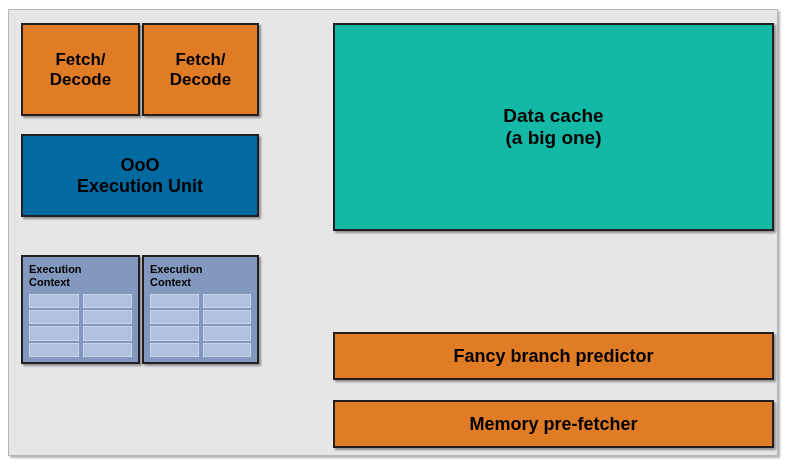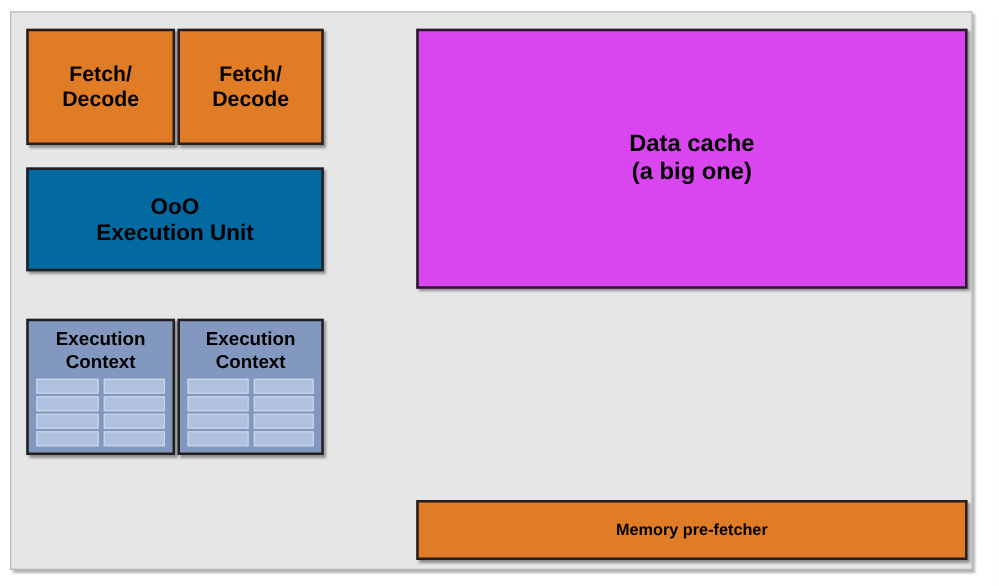--- a/index.html
+++ b/index.html
@@ -59,45 +59,44 @@
     display: flex;
     align-items: center;
     justify-content: center;
     text-align: center;
     color: #000000;
     font-weight: bold;
     line-height: 1.16;
   }
   .orange { background: #e07b26; }
   .yellow { background: #0369a1; }
-  .gray   { background: #d946ef; }
+  .gray   { background: #14b8a6; }
 
   
   #fetch-decode-0 { left: 12px;  top: 13px;  width: 119px; height: 93px; font-size: 17px; }
   #fetch-decode-1 { left: 133px; top: 13px;  width: 117px; height: 93px; font-size: 17px; }
   #ooo-exec-unit  { left: 12px;  top: 124px; width: 238px; height: 83px; font-size: 18px; }
 
   
   .exec-ctx {
     position: absolute;
     box-sizing: border-box;
     border: 2px solid #231f20;
     background: #8398be;
     box-shadow: 2px 2px 2px rgba(0,0,0,.38);
     padding: 6px 6px 5px 6px;
     display: flex;
     flex-direction: column;
   }
   #exec-ctx-0 { left: 12px;  top: 245px; width: 119px; height: 109px; }
   #exec-ctx-1 { left: 133px; top: 245px; width: 117px; height: 109px; }
   .exec-ctx-label {
-    font-size: 15px;
+    font-size: 11px;
     font-weight: bold;
     color: #000000;
-    text-align: center;
     line-height: 1.18;
     white-space: pre-line;
   }
   .register-file {
     margin-top: 5px;
     flex: 1;
     display: grid;
     grid-template-columns: 1fr 1fr;
     grid-template-rows: repeat(4, 1fr);
     gap: 2px 4px;
@@ -105,21 +104,21 @@
   .register-slot {
     background: #afc1de;
     border: 1px solid #c9d6ea;
     box-sizing: border-box;
   }
 
   
   #data-cache { left: 324px; top: 13px; width: 441px; height: 208px; font-size: 19px; }
   #ooo-control-logic { left: 324px; top: 254px; width: 441px; height: 48px; font-size: 18px; }
   #branch-predictor  { left: 324px; top: 322px; width: 441px; height: 48px; font-size: 18px; }
-  #memory-prefetcher { left: 324px; top: 390px; width: 441px; height: 48px; font-size: 13px; }
+  #memory-prefetcher { left: 324px; top: 390px; width: 441px; height: 48px; font-size: 18px; }
 
   .two-line { white-space: pre-line; }
 </style>
 </head>
 <body>
 
 <div id="slide-title-crop">
   <div class="title-text">Part of a modern CPU core</div>
 </div>
 
@@ -161,16 +160,17 @@
       <div class="register-slot"></div>
       <div class="register-slot"></div>
       <div class="register-slot"></div>
     </div>
   </div>
 
   <div class="blk gray two-line" id="data-cache">Data cache
 (a big one)</div>
 
 
+  <div class="blk orange" id="branch-predictor">Fancy branch predictor</div>
 
   <div class="blk orange" id="memory-prefetcher">Memory pre-fetcher</div>
 
 </div>
 
 </body></html>

